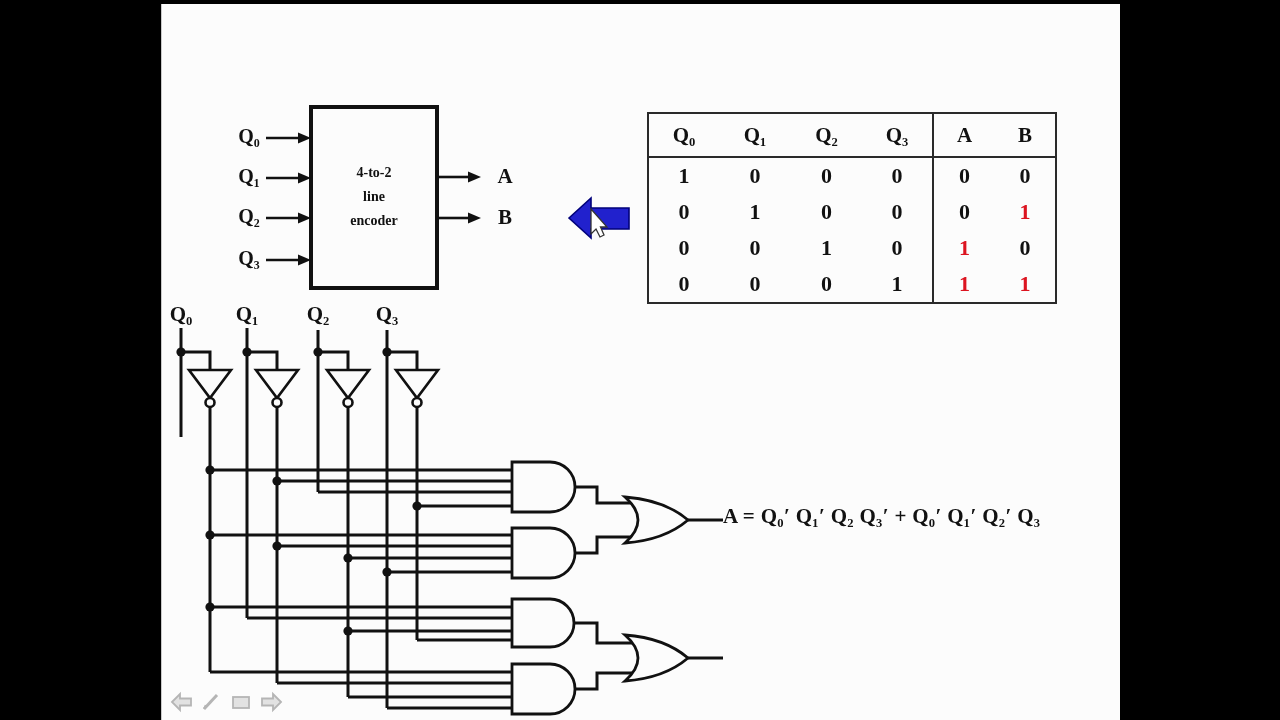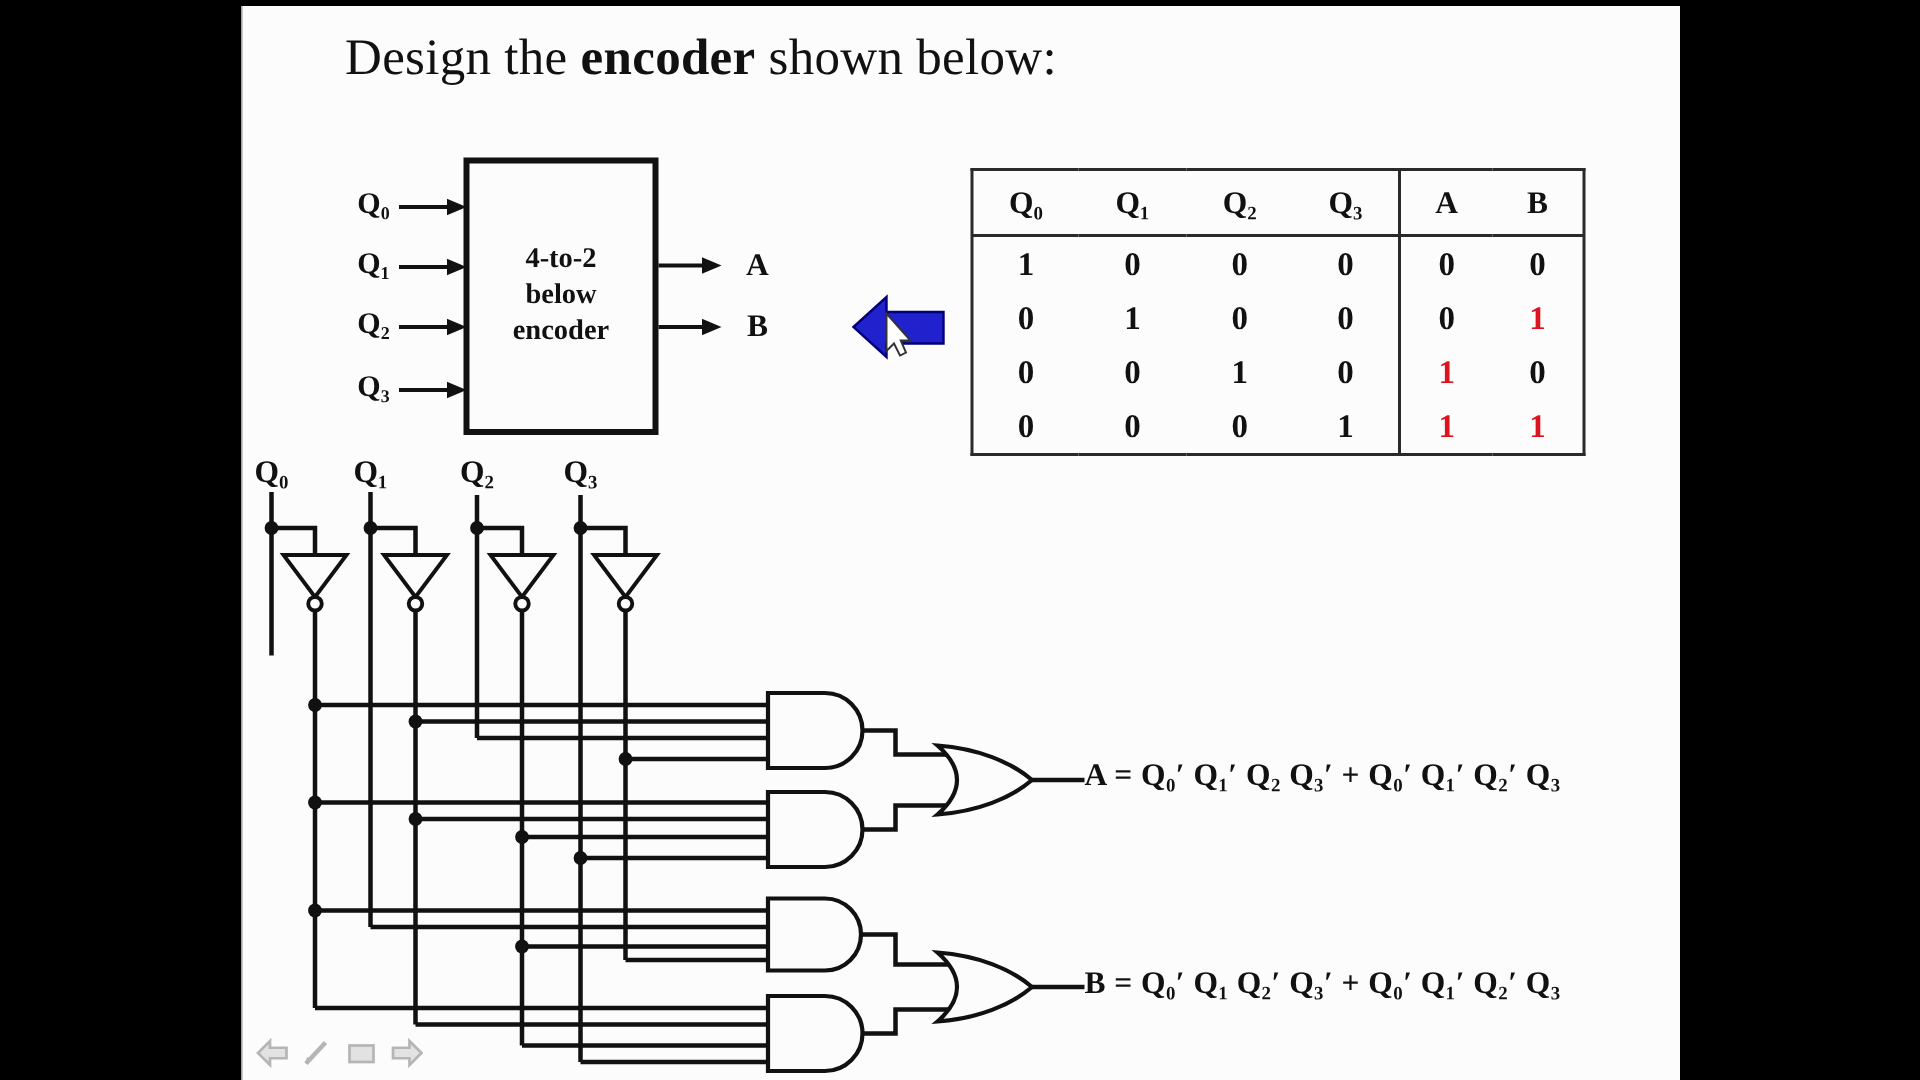--- a/index.html
+++ b/index.html
@@ -4,21 +4,21 @@
 <style>
   html,body{margin:0;padding:0;background:#000;}
   .stage{position:relative;width:1280px;height:720px;background:#000;overflow:hidden;
          font-family:"Liberation Serif","DejaVu Serif",serif;color:#111;}
   .slide{position:absolute;left:161px;top:4px;width:959px;height:716px;background:#fcfcfc;
          border-left:1px solid #c9c9c9;box-sizing:border-box;}
   .abs{position:absolute;}
   .title{left:230px;top:20px;font-size:34px;letter-spacing:.2px;white-space:nowrap;}
   .title b{font-weight:700;}
   .blk-label{font-weight:700;font-size:20px;text-align:center;width:36px;}
-  .box-text{left:311px;top:161px;width:126px;text-align:center;font-weight:700;font-size:19px;line-height:24px;}
+  .box-text{left:311px;top:161px;width:126px;text-align:center;font-weight:700;font-size:14px;line-height:24px;}
   .out-label{font-weight:700;font-size:21px;width:30px;text-align:center;}
   .cir-label{font-weight:700;font-size:21px;width:50px;text-align:center;}
   .equation{font-weight:700;font-size:21px;white-space:nowrap;letter-spacing:.3px;}
   svg{position:absolute;left:0;top:0;}
   
   table.tt{position:absolute;left:647px;top:112px;width:408px;border-collapse:collapse;
            border:2px solid #2a2a2a;table-layout:fixed;background:#fcfcfc;}
   table.tt th{height:40px;font-size:21px;font-weight:700;border-bottom:2px solid #2a2a2a;}
   table.tt td{height:34px;font-size:22px;font-weight:700;text-align:center;vertical-align:middle;}
   table.tt th:nth-child(5), table.tt td:nth-child(5){border-left:2px solid #2a2a2a;}
@@ -162,31 +162,28 @@
       <polygon points="172,702 180,694 180,698.5 191,698.5 191,705.5 180,705.5 180,710"></polygon>
       <g fill="none">
         <path d="M204,709 L217,695" stroke-width="3"></path>
           <path d="M204,709 l1.5,-4" stroke-width="1.5"></path>
       </g>
       <rect x="233" y="697" width="16" height="11"></rect>
       <polygon points="281,702 273,694 273,698.5 262,698.5 262,705.5 273,705.5 273,710"></polygon>
     </g>
   </svg>
 
-  <div class="abs title">
-    <span>Design the </span><b>encoder</b><span> shown below:</span>
-  </div>
 
   <div class="abs blk-label" style="left:231px;top:125px;">Q₀</div>
   <div class="abs blk-label" style="left:231px;top:165px;">Q₁</div>
   <div class="abs blk-label" style="left:231px;top:205px;">Q₂</div>
   <div class="abs blk-label" style="left:231px;top:247px;">Q₃</div>
   <div class="abs box-text">
     <span style="display:block">4-to-2</span>
-    <span style="display:block">below</span>
+    <span style="display:block">line</span>
     <span style="display:block">encoder</span>
   </div>
   <div class="abs out-label" style="left:490px;top:164px;">A</div>
   <div class="abs out-label" style="left:490px;top:205px;">B</div>
 
   <table class="tt">
     <colgroup>
         <col style="width:71px">
         <col style="width:72px">
         <col style="width:71px">
@@ -239,14 +236,13 @@
         </tr>
       </tbody>
   </table>
 
   <div class="abs cir-label" style="left:156px;top:302px;">Q₀</div>
   <div class="abs cir-label" style="left:222px;top:302px;">Q₁</div>
   <div class="abs cir-label" style="left:293px;top:302px;">Q₂</div>
   <div class="abs cir-label" style="left:362px;top:302px;">Q₃</div>
 
   <div class="abs equation" style="left:723px;top:504px;">A = Q₀′ Q₁′ Q₂ Q₃′ + Q₀′ Q₁′ Q₂′ Q₃</div>
-  <div class="abs equation" style="left:723px;top:643px;">B = Q₀′ Q₁ Q₂′ Q₃′ + Q₀′ Q₁′ Q₂′ Q₃</div>
 </div>
 
 </body></html>

